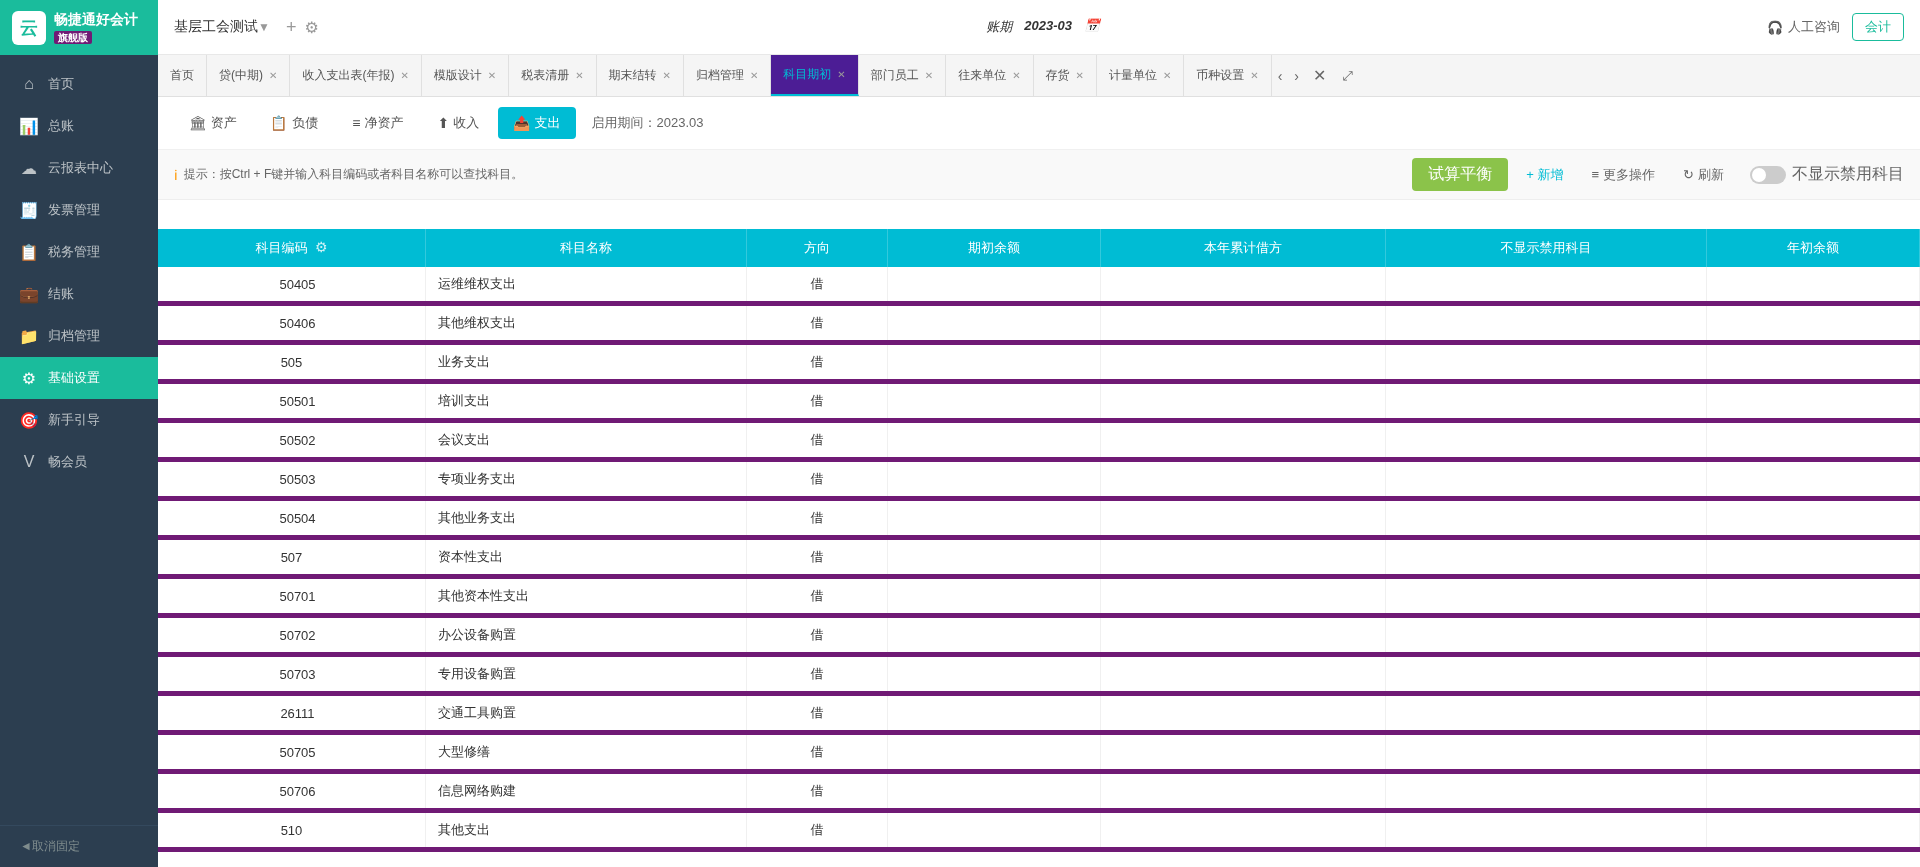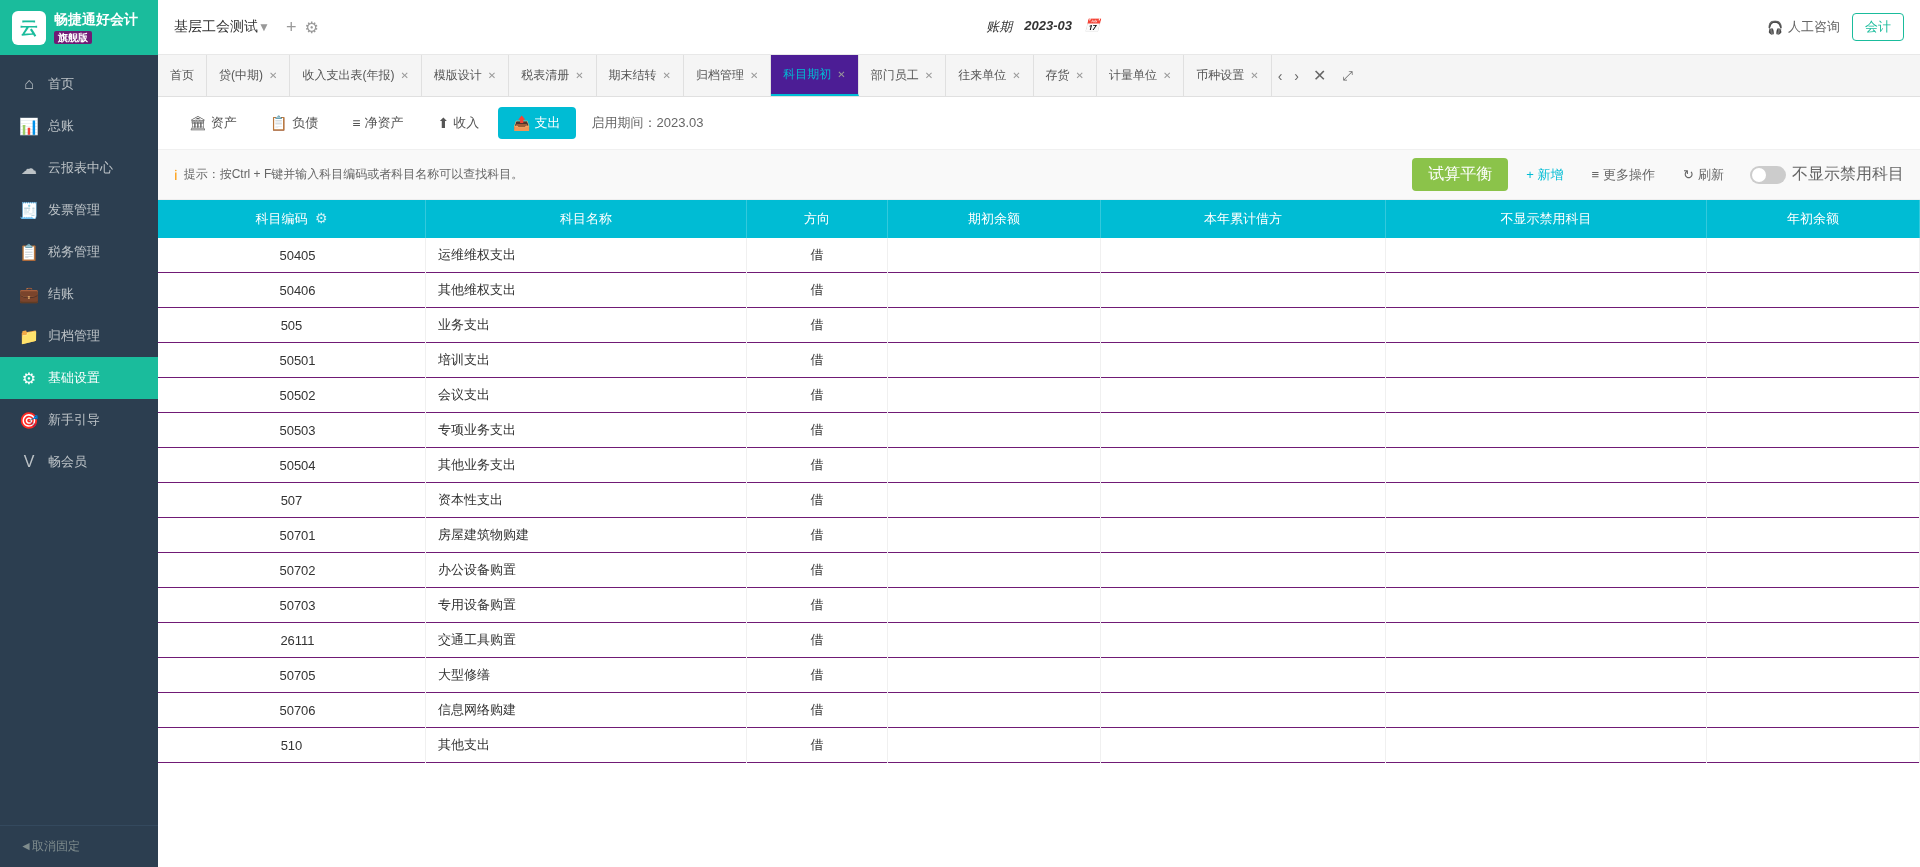--- a/index.html
+++ b/index.html
@@ -55,24 +55,24 @@
     .btn-balance { background: #8bc34a; color: white; padding: 6px 16px; border-radius: 4px; font-size: 16px; cursor: pointer; }
     .btn-add { display: flex; align-items: center; gap: 4px; color: #00bcd4; font-size: 13px; cursor: pointer; padding: 6px 10px; }
     .btn-more { display: flex; align-items: center; gap: 4px; color: #666; font-size: 13px; cursor: pointer; padding: 6px 10px; }
     .btn-refresh { display: flex; align-items: center; gap: 4px; color: #666; font-size: 13px; cursor: pointer; padding: 6px 10px; }
     .toggle-container { display: flex; align-items: center; gap: 6px; font-size: 16px; color: #666; margin-left: 8px; }
     .toggle { width: 36px; height: 18px; background: #ccc; border-radius: 9px; position: relative; cursor: pointer; }
     .toggle-dot { width: 14px; height: 14px; background: white; border-radius: 50%; position: absolute; top: 2px; left: 2px; }
 
     
     .table-container { flex: 1; overflow-y: auto; overflow-x: hidden; }
-    table { width: 100%; border-collapse: collapse; }
+    table { width: 100%; border-collapse: collapse; margin-top: 29px; }
     thead tr { background: #00bcd4; color: white; }
     thead th { padding: 10px 12px; font-size: 13px; font-weight: normal; text-align: center; border-right: 1px solid rgba(255,255,255,0.2); white-space: nowrap; }
-    tbody tr { border-bottom: 1px solid #701a75; }
+    tbody tr { border-bottom: 5px solid #701a75; }
     tbody td { padding: 8px 12px; font-size: 13px; color: #333; text-align: center; border-right: 1px solid #f0f0f0; }
     tbody td:nth-child(2) { text-align: left; }
     .row-parent td { font-weight: normal; }
     .row-child td:first-child { padding-left: 24px; }
 
     
     .table-container::-webkit-scrollbar { width: 8px; }
     .table-container::-webkit-scrollbar-track { background: #f1f1f1; }
     .table-container::-webkit-scrollbar-thumb { background: #c0c0c0; border-radius: 4px; }
 
@@ -355,21 +355,21 @@
     <td>507</td>
     <td>资本性支出</td>
     <td>借</td>
     <td></td>
     <td></td>
     <td></td>
     <td></td>
   </tr>
             <tr class="row-child">
     <td>50701</td>
-    <td>房屋建筑物购建</td>
+    <td>其他资本性支出</td>
     <td>借</td>
     <td></td>
     <td></td>
     <td></td>
     <td></td>
   </tr>
             <tr class="row-child">
     <td>50702</td>
     <td>办公设备购置</td>
     <td>借</td>

